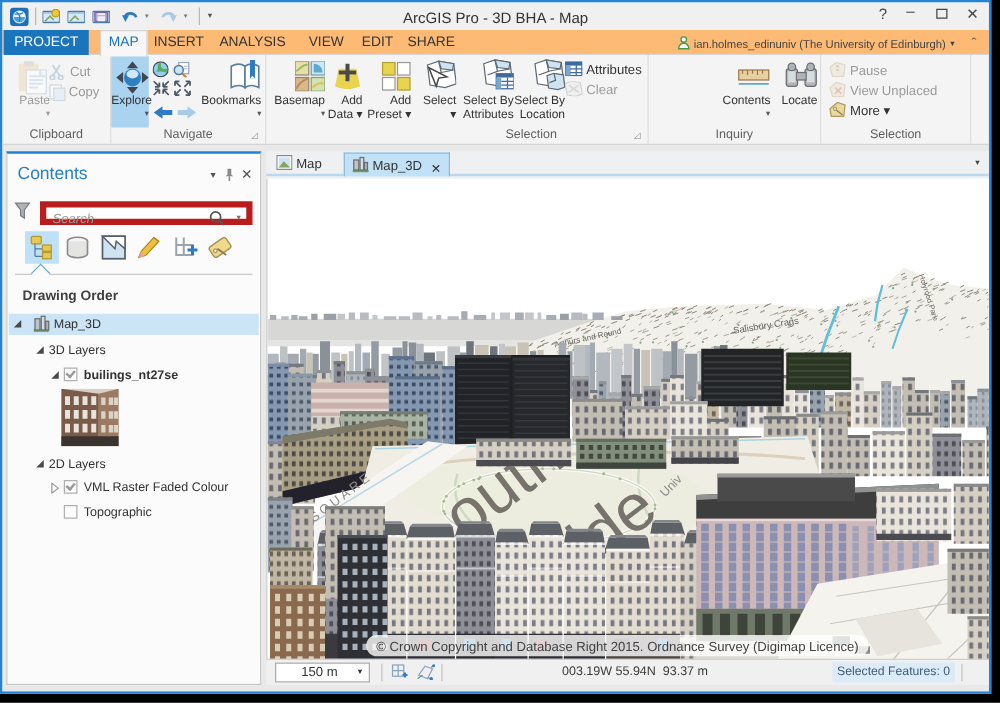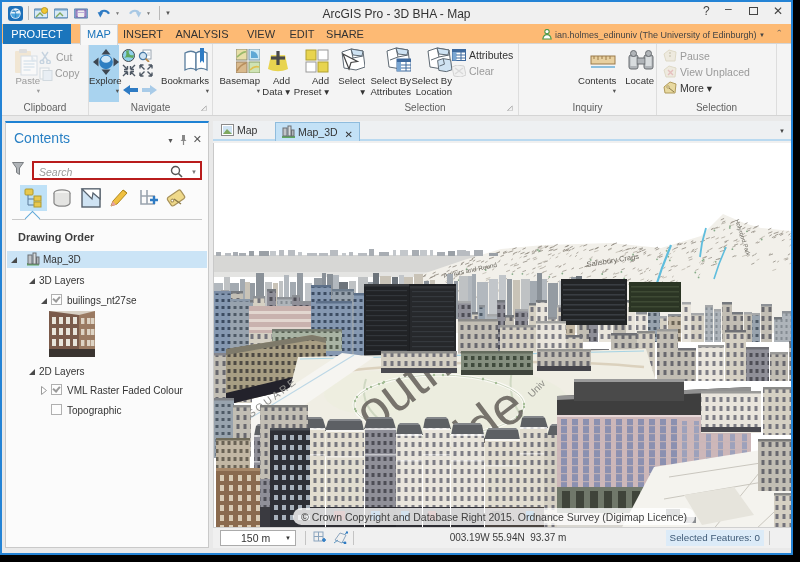--- a/index.html
+++ b/index.html
@@ -23,21 +23,21 @@
 .big .dd{margin-top:0;color:#555;font-size:6.5px}
 .gray{color:#9a9a9a}
 .dim{opacity:0.5}
 .small{position:absolute;font-size:10.5px;color:#333;white-space:nowrap}
 .exploreHL{position:absolute;left:87px;top:1px;width:30px;height:57px;background:#a9d3ef}
 .dlg{position:absolute;bottom:3px;font-size:7px;color:#888}
 #content{position:absolute;left:0;top:114px;right:0;bottom:0;background:#e9e9e9}
 #panel{position:absolute;left:3px;top:5px;width:204px;bottom:5px;background:#fbfbfb;border:1px solid #c9c9c9;border-top:2px solid #1e82d4}
 #panel .hdr{position:absolute;left:8px;top:7px;font-size:14px;color:#2980c4}
 .searchrow{position:absolute;left:5px;top:38px;right:6px;height:20px}
-.sbox{position:absolute;left:21px;top:0;right:0;height:19px;background:#fff;border:2px solid #b91c1c}
+.sbox{position:absolute;left:21px;top:0;right:0;height:19px;background:#fff;border:5px solid #b91c1c}
 .sbox .ph{position:absolute;left:5px;top:3px;font-style:italic;color:#9a9a9a;font-size:10.5px}
 .ticon{position:absolute;width:27px;height:26px;top:62px}
 .ticon.on{background:#bfe1f7}
 .dorder{position:absolute;left:12px;top:108px;font-weight:bold;font-size:11px;color:#3f3f3f}
 .trow{position:absolute;left:1px;right:1px;height:17px;font-size:10px;color:#333}
 .sel{background:#cbe4f6}
 .chk{position:absolute;width:11px;height:11px;background:#fdfdfd;border:1px solid #b0b0b0;top:2px}
 .chk.c:after{content:"";position:absolute;left:1px;top:1px;width:5px;height:3px;border-left:2px solid #9a9a9a;border-bottom:2px solid #9a9a9a;transform:rotate(-50deg)}
 #viewarea{position:absolute;left:211px;top:5px;right:0;bottom:5px;background:#f0f0f0}
 #vtabs{position:absolute;left:0;top:0;right:0;height:20px;background:#eef0f2;border-bottom:2px solid #b9d9f0}
@@ -418,21 +418,21 @@
           <span style="position:absolute;left:21px;top:4px"><svg width="8" height="8" viewBox="0 0 8 8" style="">
               <polygon points="7,1 7,7 1,7" fill="#4a4a4a"></polygon>
             </svg></span>
           <span style="position:absolute;left:32px;top:3px">3D Layers</span>
         </div>
         <div class="trow" style="top:169px">
           <span style="position:absolute;left:33px;top:4px"><svg width="8" height="8" viewBox="0 0 8 8" style="">
               <polygon points="7,1 7,7 1,7" fill="#4a4a4a"></polygon>
             </svg></span>
           <span class="chk c" style="left:44px"></span>
-          <span style="position:absolute;left:60px;top:3px;font-weight:normal">builings_nt27se</span>
+          <span style="position:absolute;left:60px;top:3px;font-weight:bold">builings_nt27se</span>
         </div>
         <div style="position:absolute;left:43px;top:188px"><svg width="46" height="46" viewBox="0 0 46 46" style="">
             <rect width="46" height="46" fill="#d8d0c4"></rect>
             <polygon points="0,0 30,4 30,46 0,46" fill="#7a5a4a"></polygon>
             <polygon points="30,4 46,0 46,46 30,46" fill="#9a7a62"></polygon>
             <rect x="3" y="6" width="4" height="7" fill="#e8e4da"></rect>
             <rect x="3" y="17" width="4" height="7" fill="#e8e4da"></rect>
             <rect x="3" y="28" width="4" height="7" fill="#e8e4da"></rect>
             <rect x="10" y="6" width="4" height="7" fill="#e8e4da"></rect>
             <rect x="10" y="17" width="4" height="7" fill="#e8e4da"></rect>

